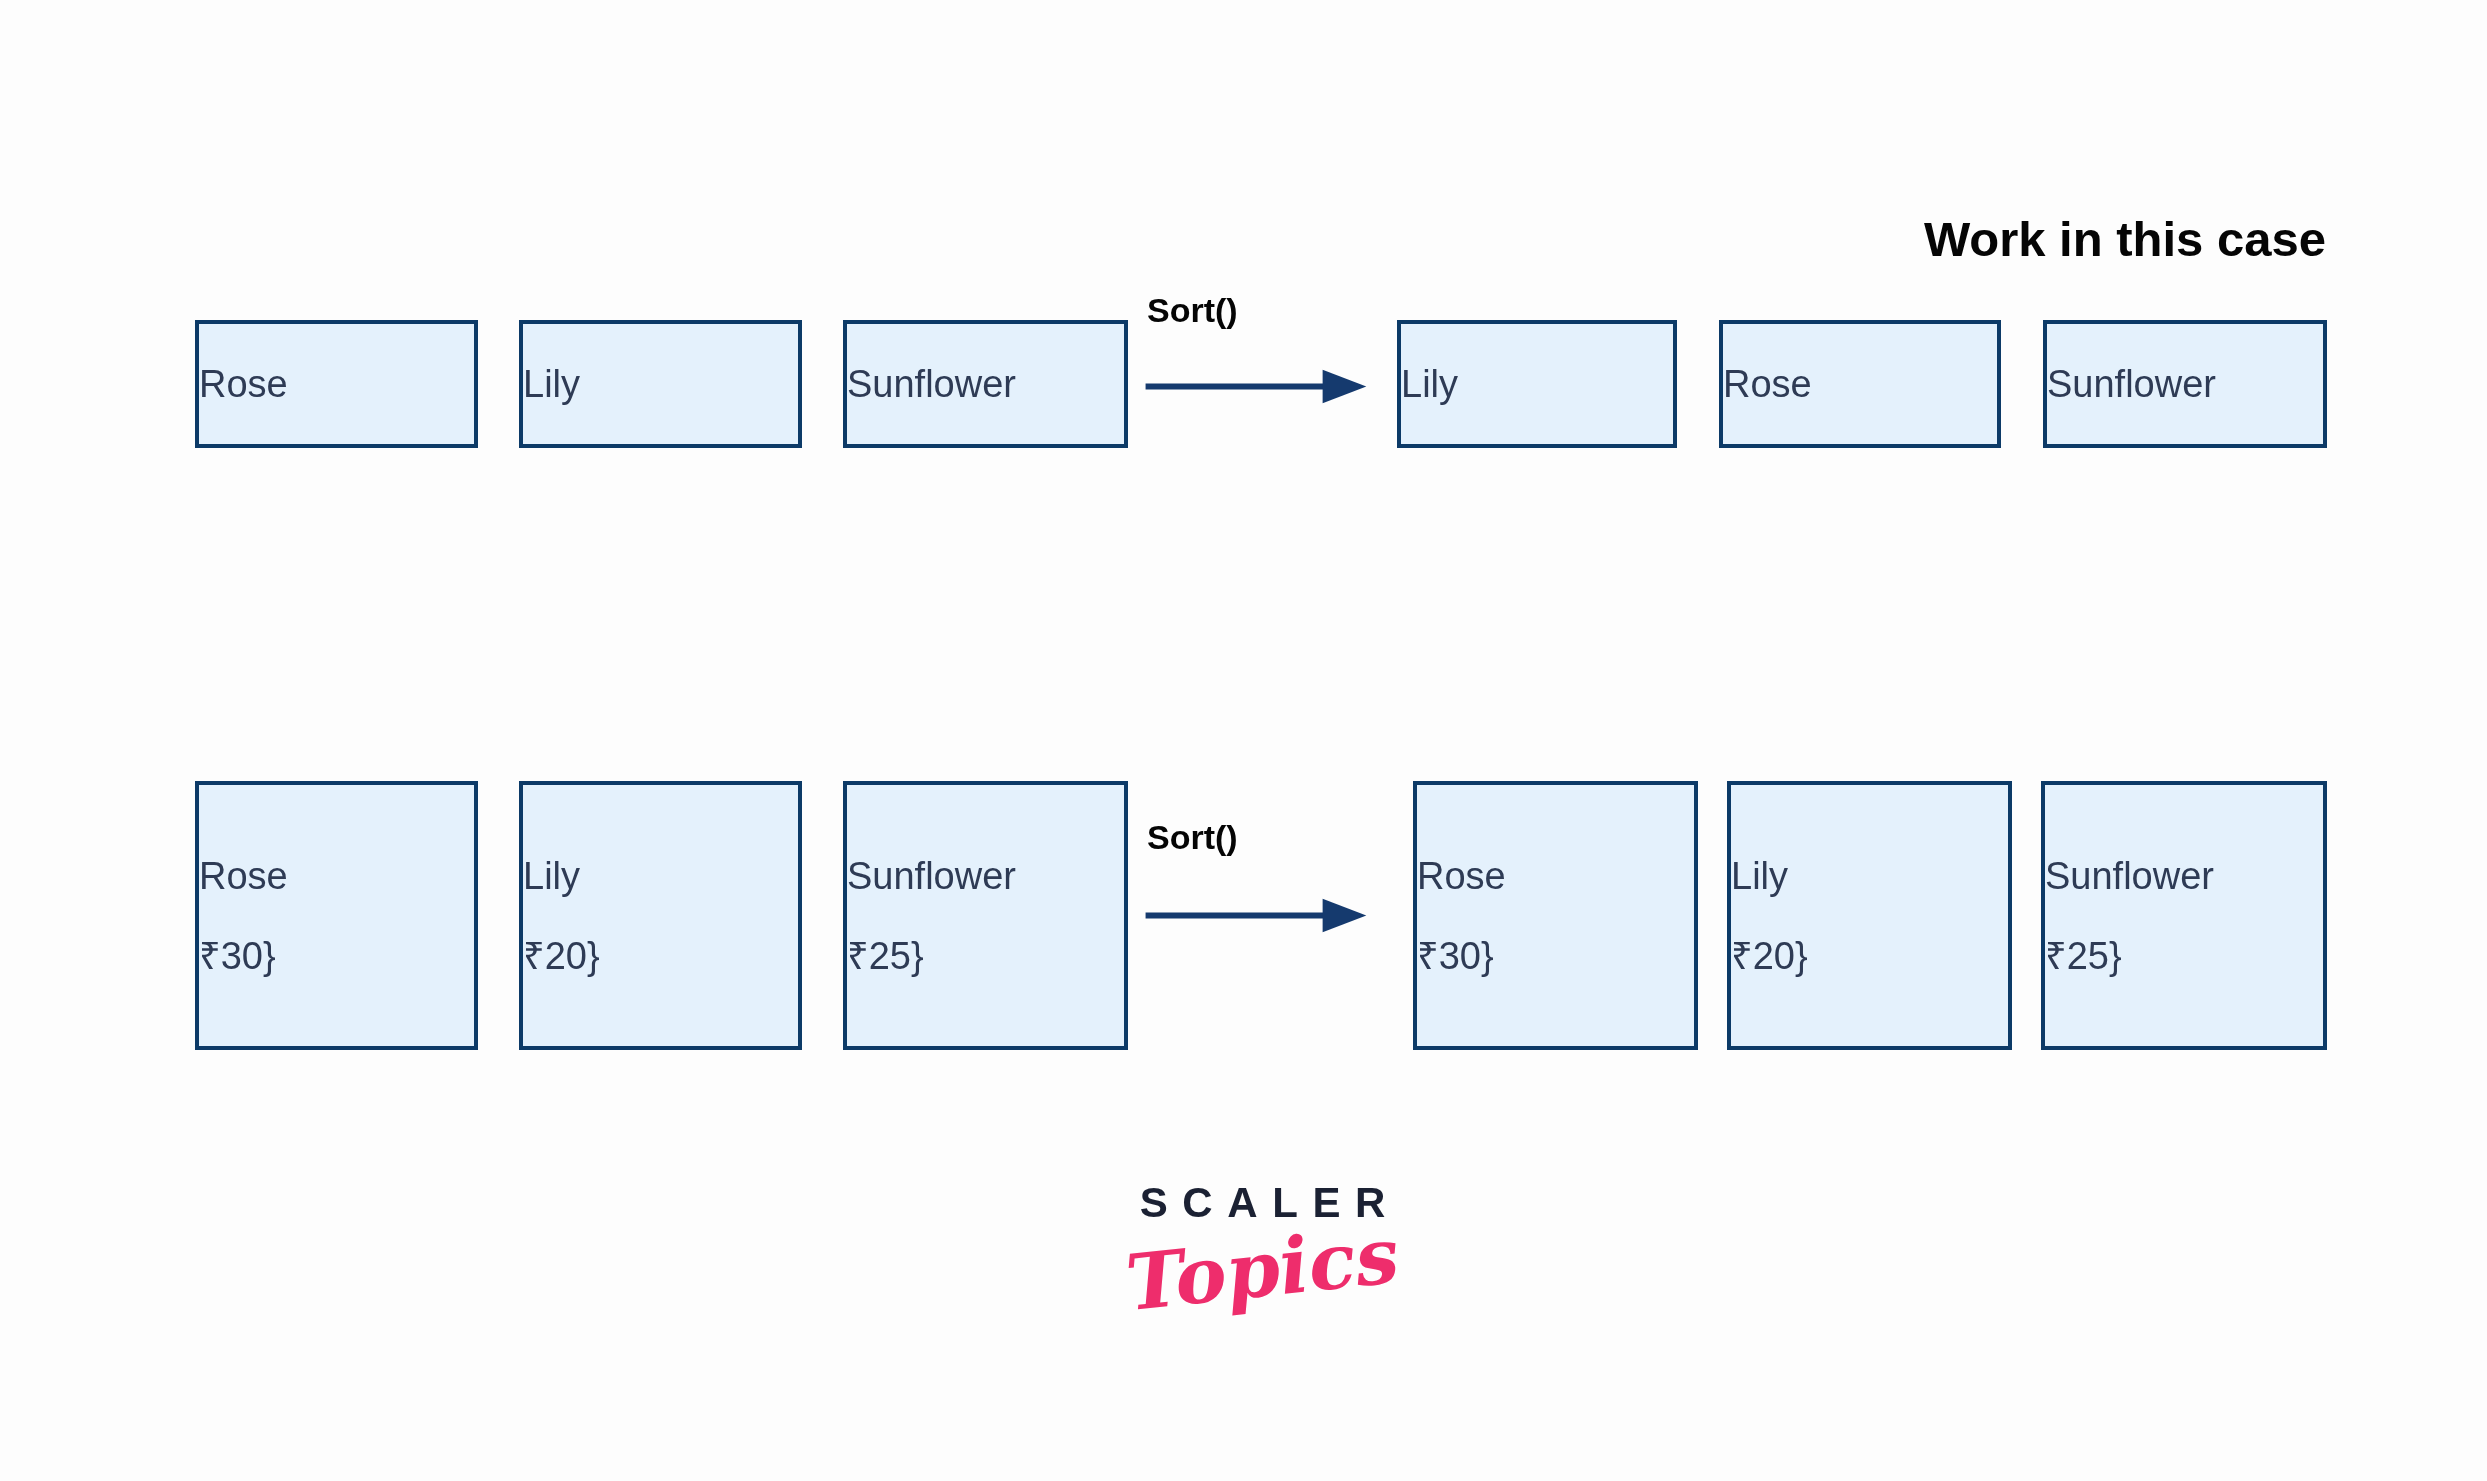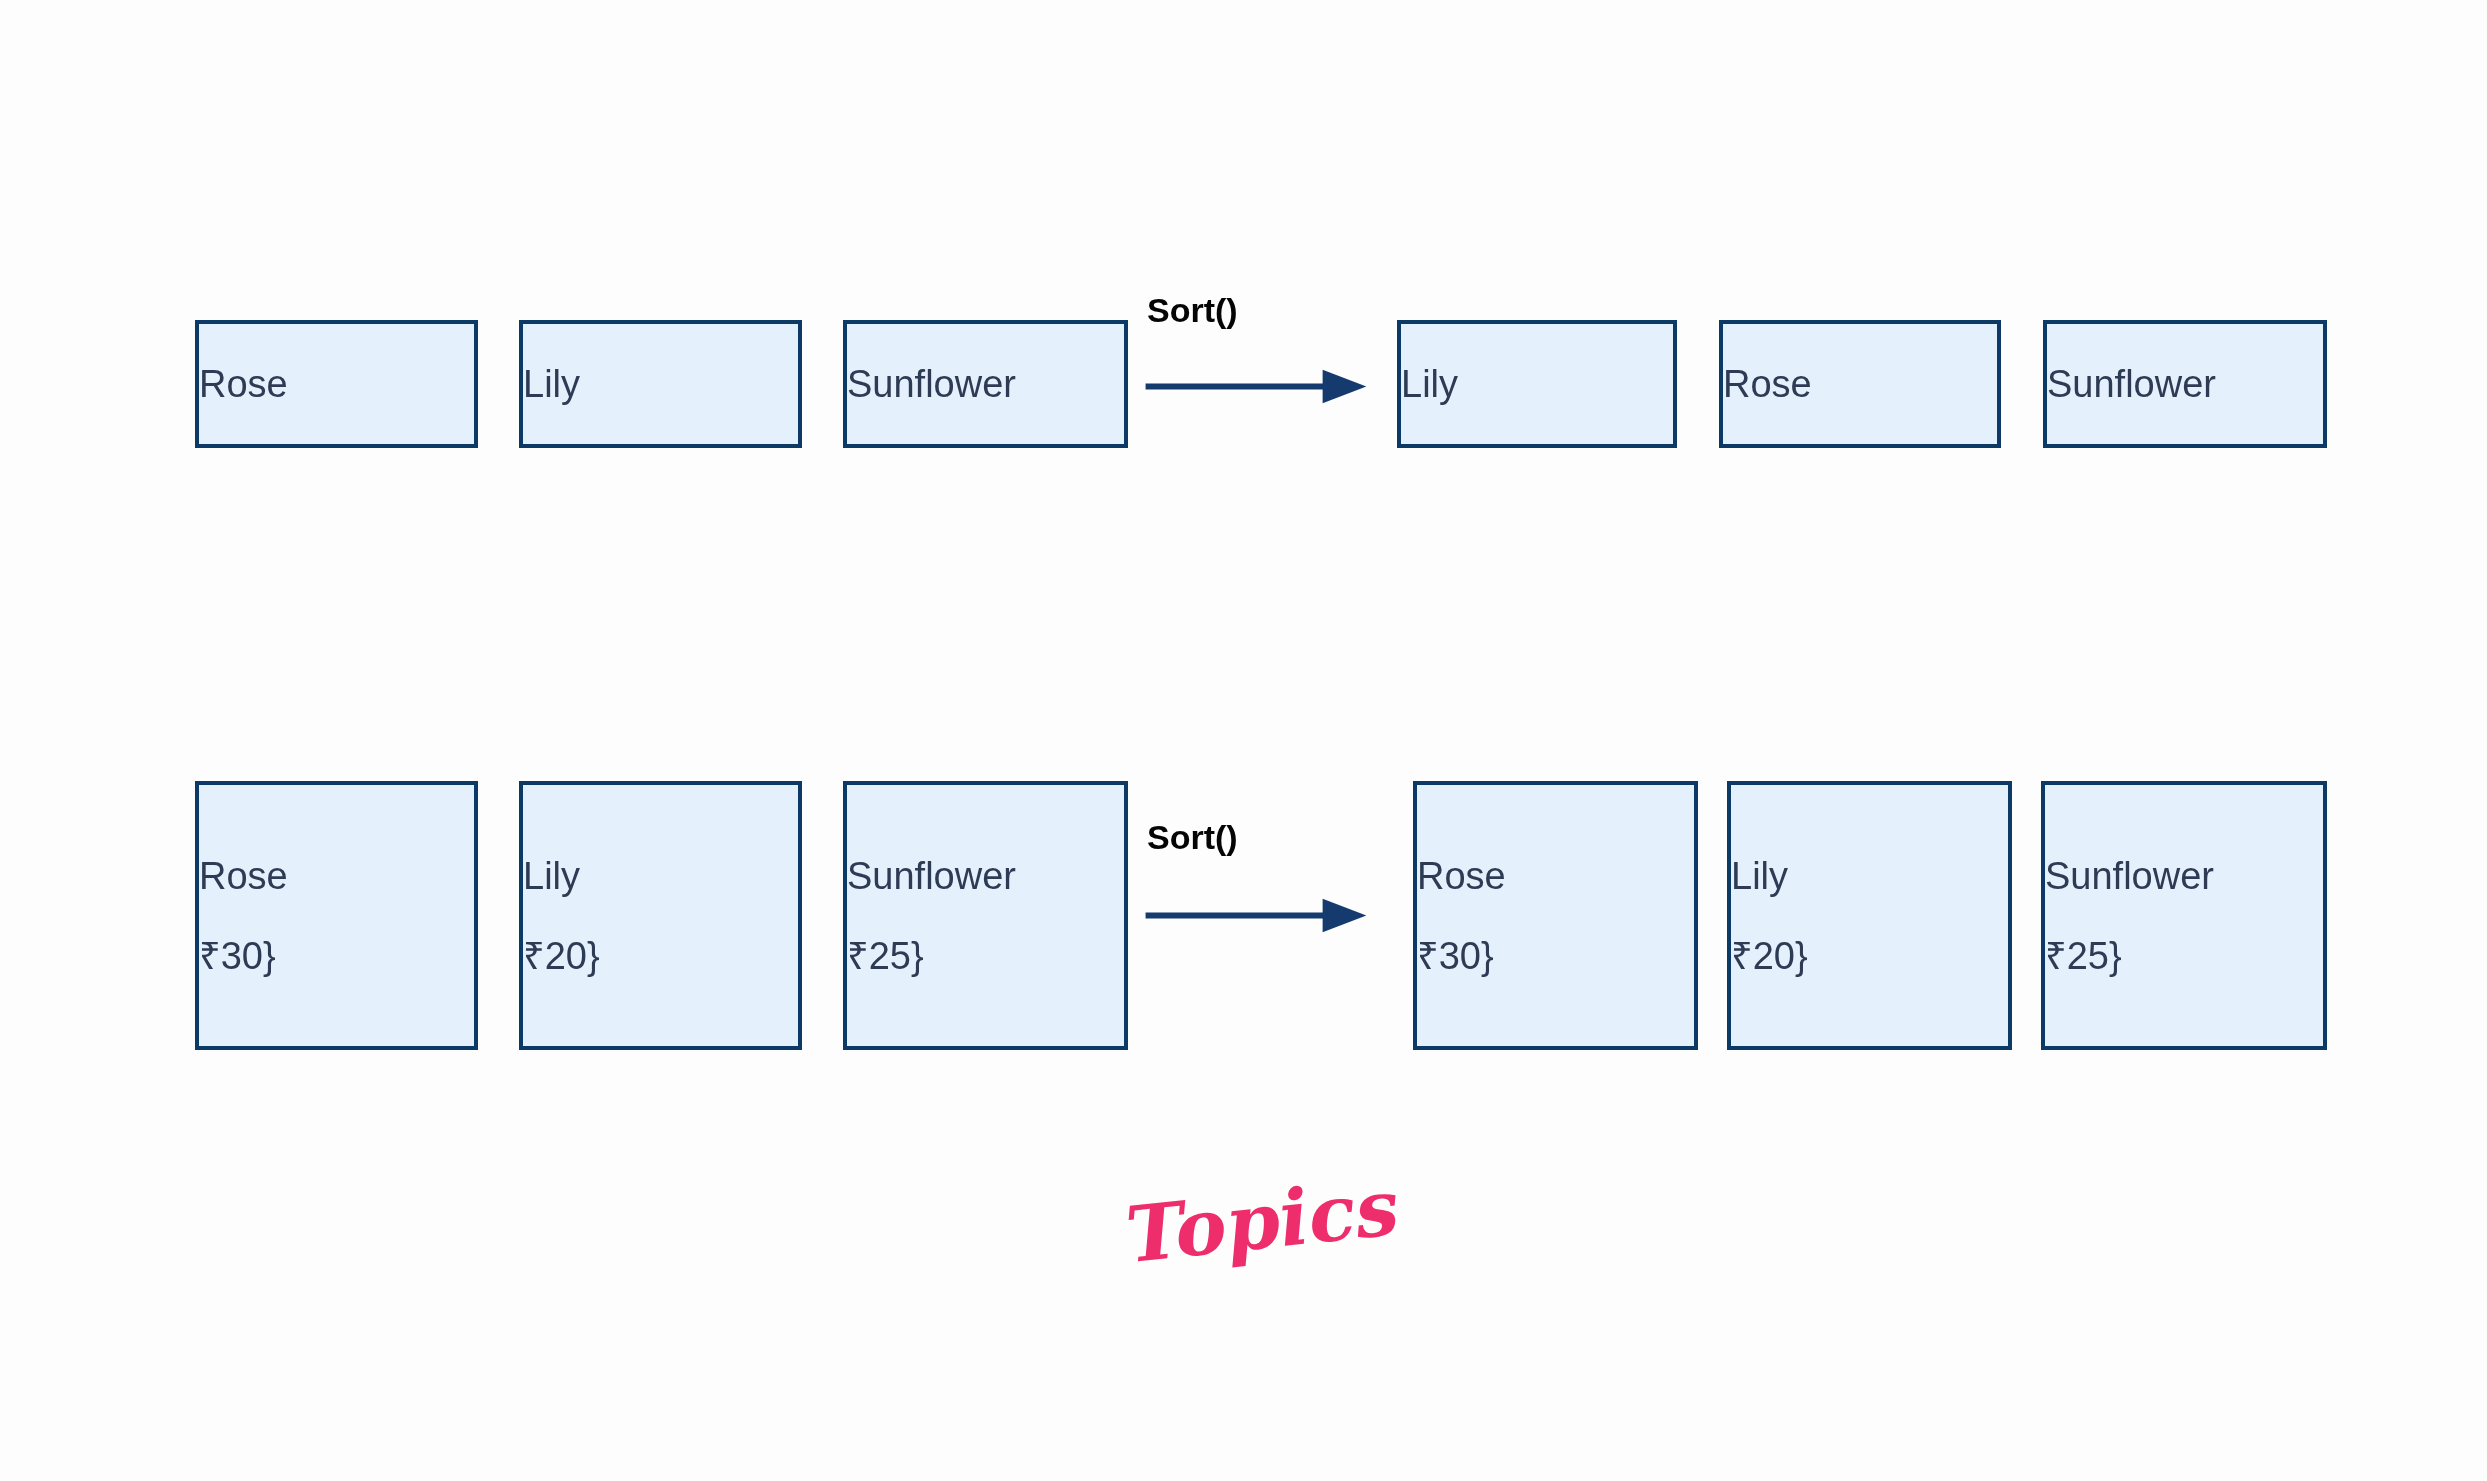--- a/index.html
+++ b/index.html
@@ -78,20 +78,21 @@
     line-height:1;
     color:var(--logo-pink);
     transform:rotate(-6deg);
   }
 </style>
 </head>
 <body>
 
 <div class="canvas">
 
+  <div class="heading" style="left:1887px;top:211px;">Work in this case</div>
 
   <div class="flower-box row-top" style="left:195px;width:283px;">
     <span class="line">Rose</span>
   </div>
   <div class="flower-box row-top" style="left:519px;width:283px;">
     <span class="line">Lily</span>
   </div>
   <div class="flower-box row-top" style="left:843px;width:285px;">
     <span class="line">Sunflower</span>
   </div>
@@ -139,17 +140,18 @@
   <div class="flower-box row-bottom" style="left:1727px;width:285px;">
     <span class="line">Lily</span>
     <span class="line">₹20}</span>
   </div>
   <div class="flower-box row-bottom" style="left:2041px;width:286px;">
     <span class="line">Sunflower</span>
     <span class="line">₹25}</span>
   </div>
 
   <div class="logo">
+    <div class="logo-scaler">SCALER</div>
     <div class="logo-topics">Topics</div>
   </div>
 
 </div>
 
 
 </body></html>

